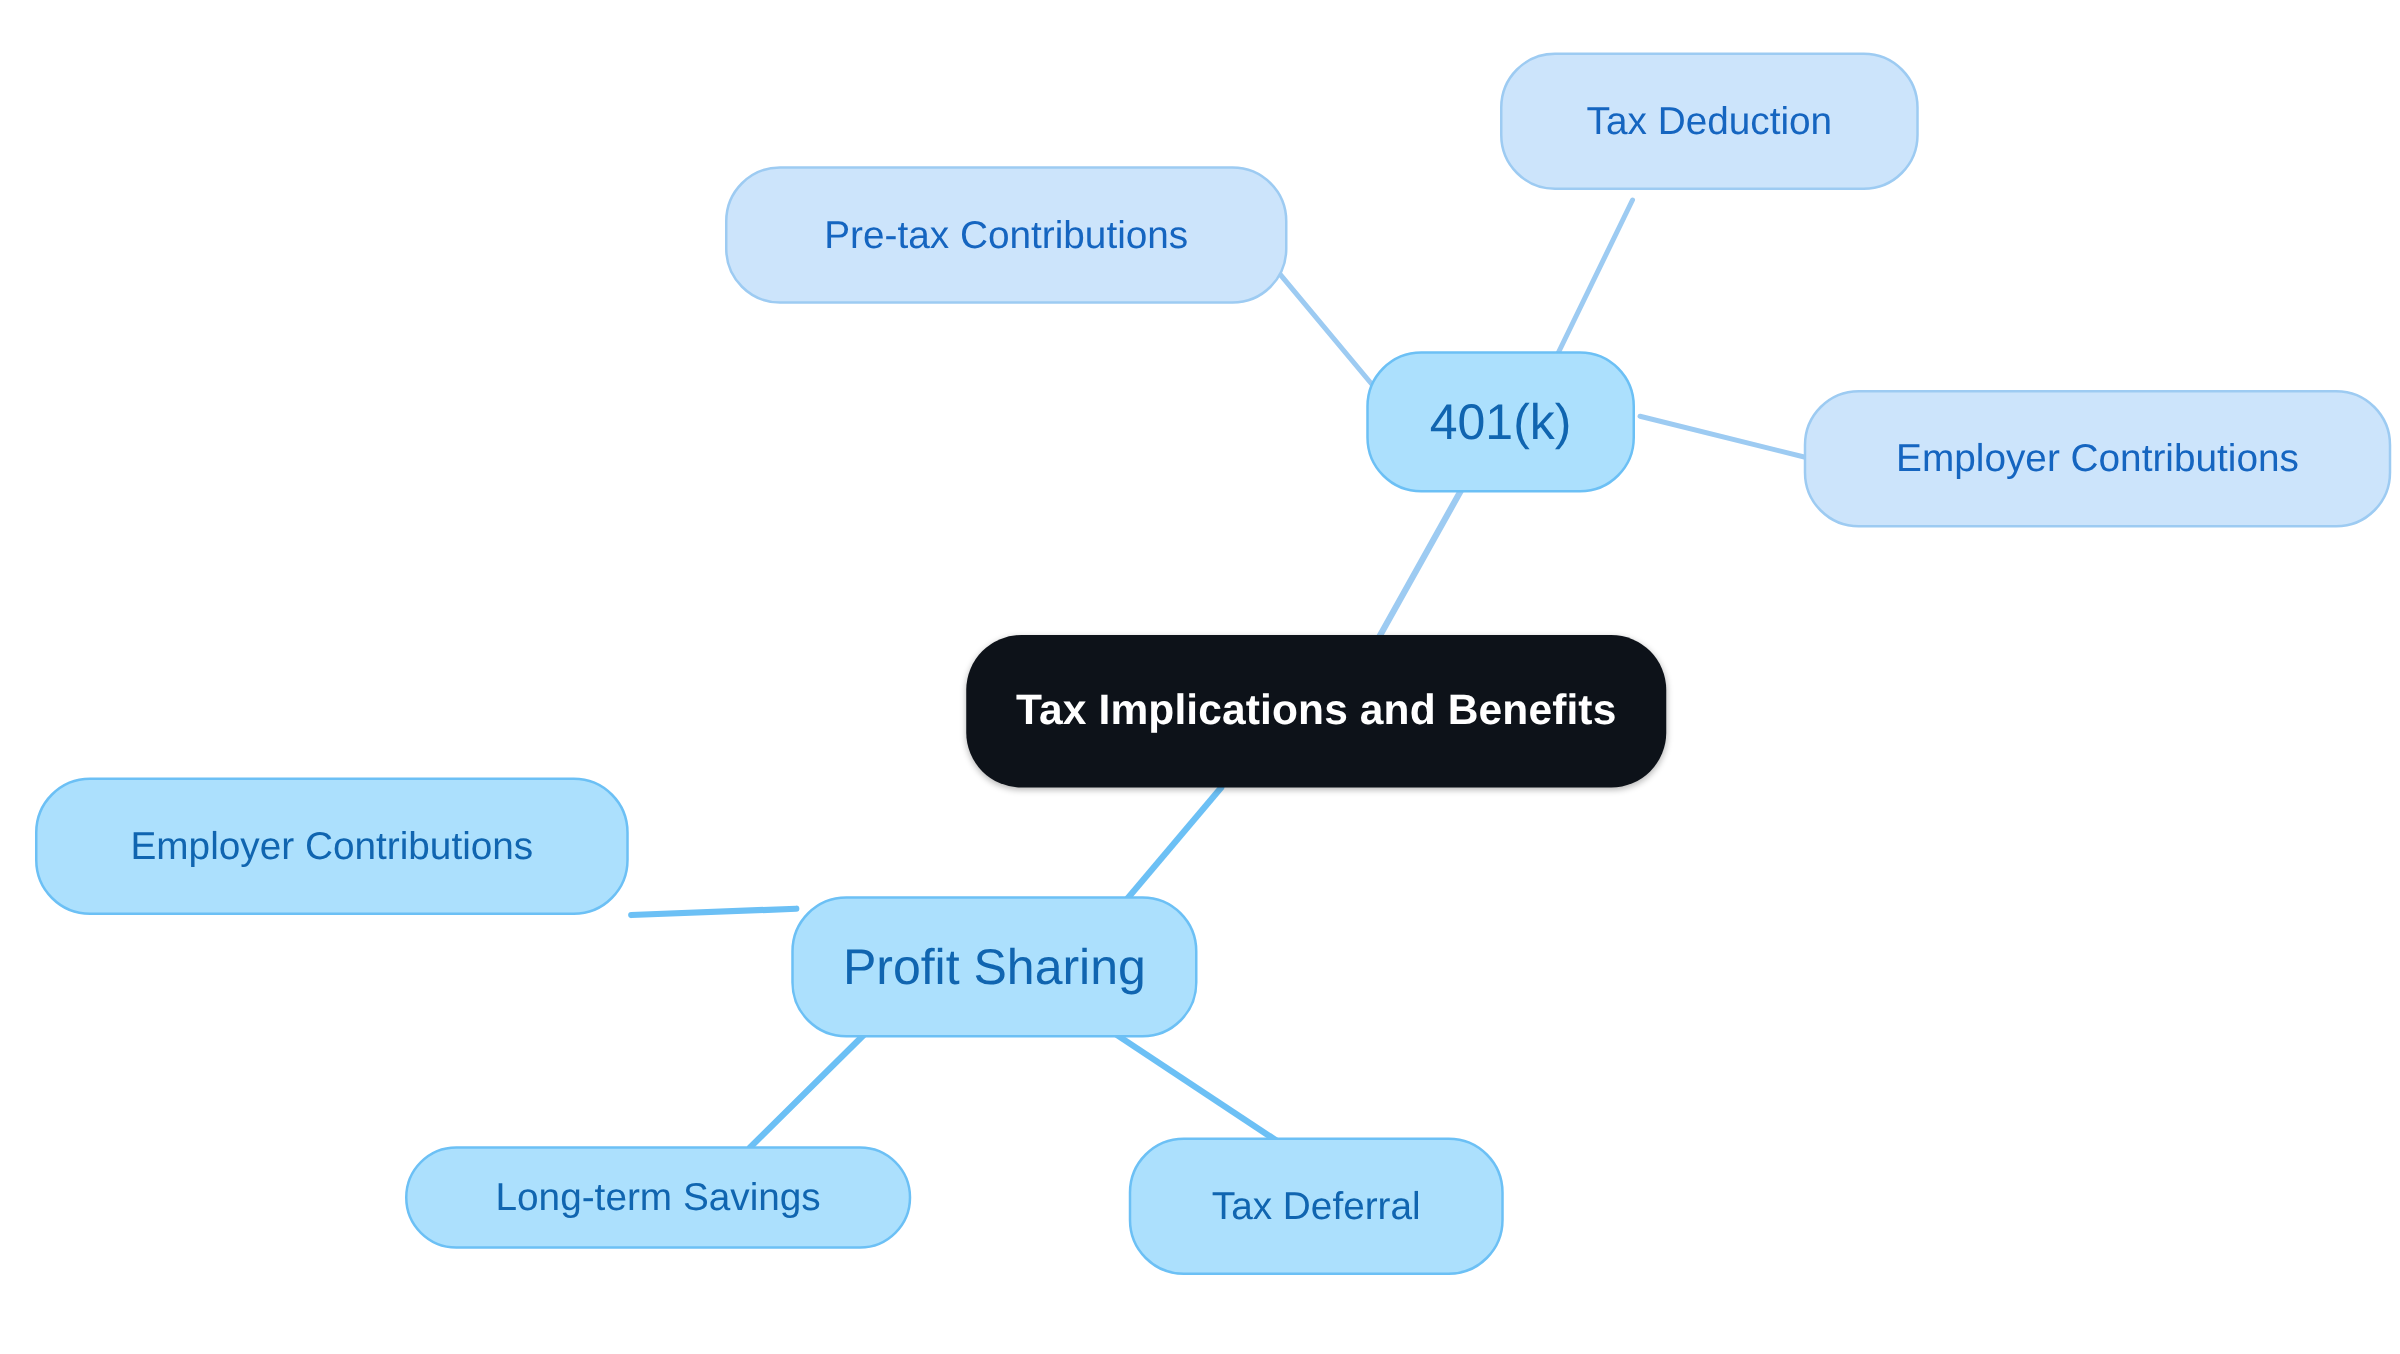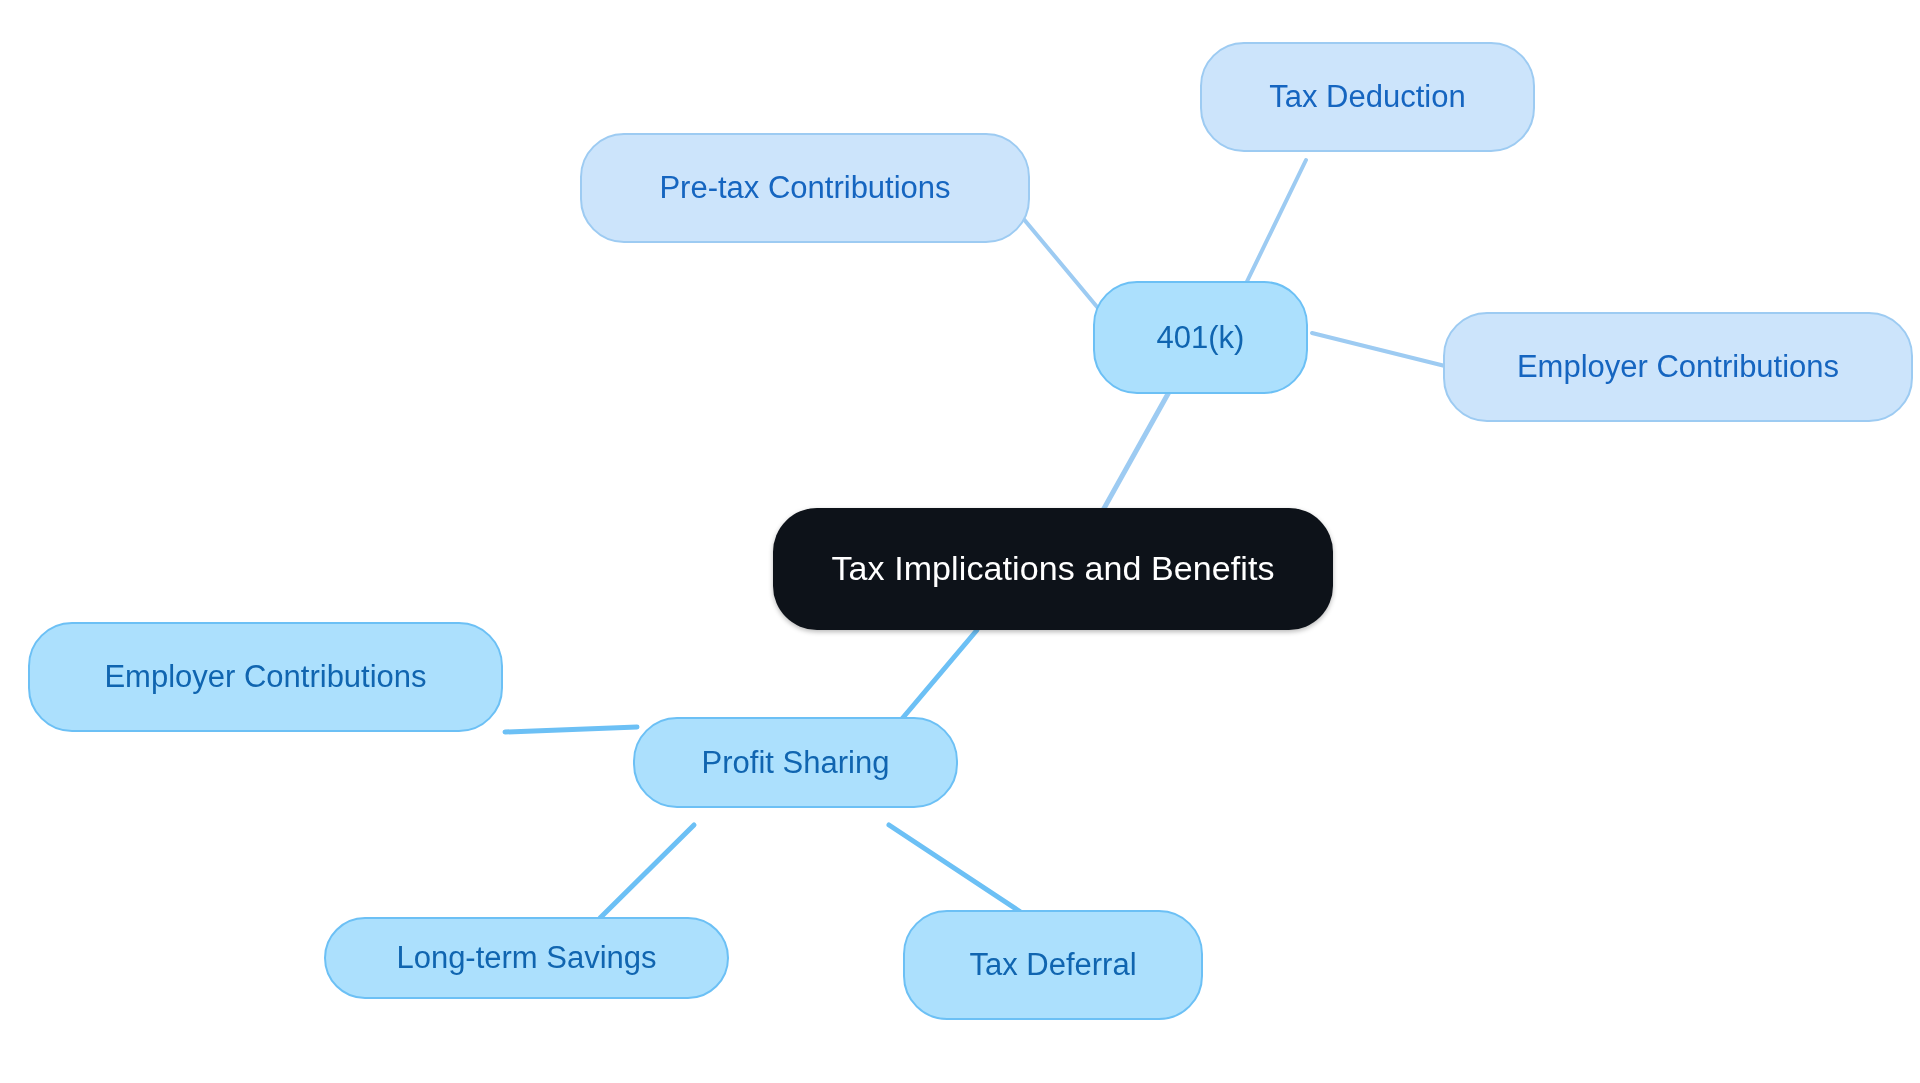--- a/index.html
+++ b/index.html
@@ -40,31 +40,31 @@
     text-align: center;
     white-space: nowrap;
     line-height: 1.15;
   }
 
   .node-root {
     background: #0d1219;
     color: #ffffff;
     border-radius: 44px;
     font-size: 34px;
-    font-weight: 400;
+    font-weight: 700;
     letter-spacing: 0.1px;
     box-shadow: 0 2px 5px rgba(0,0,0,0.28);
   }
 
   .node-branch {
     background: #ace0fd;
     border: 2.5px solid #6cc0f5;
     border-radius: 44px;
     color: #1065b0;
-    font-size: 31px;
+    font-size: 40px;
     font-weight: 400;
     justify-content: center;
   }
 
   .node-leaf-light {
     background: #cce4fb;
     border: 2.5px solid #9dcbf2;
     border-radius: 44px;
     color: #1565c0;
     font-size: 31px;
@@ -115,21 +115,21 @@
   </div>
 
   <div class="node node-root" style="left:773px; top:508px; width:560px; height:122px;">
     <span>Tax Implications and Benefits</span>
   </div>
 
   <div class="node node-leaf-bright" style="left:28px; top:622px; width:475px; height:110px;">
     <span>Employer Contributions</span>
   </div>
 
-  <div class="node node-branch" style="left:633px; top:717px; width:325px; height:91px;">
+  <div class="node node-branch" style="left:633px; top:717px; width:325px; height:113px;">
     <span>Profit Sharing</span>
   </div>
 
   <div class="node node-leaf-bright" style="left:324px; top:917px; width:405px; height:82px;">
     <span>Long-term Savings</span>
   </div>
 
   <div class="node node-leaf-bright" style="left:903px; top:910px; width:300px; height:110px;">
     <span>Tax Deferral</span>
   </div>

